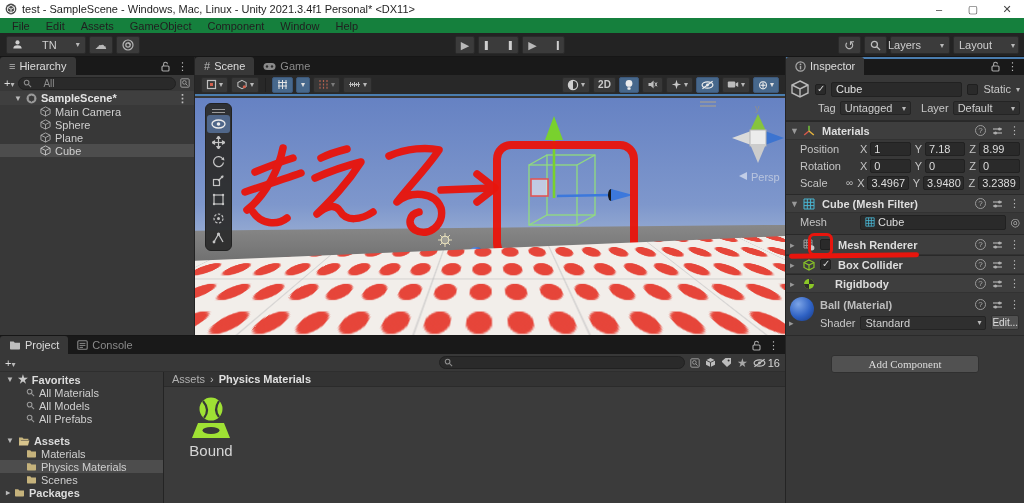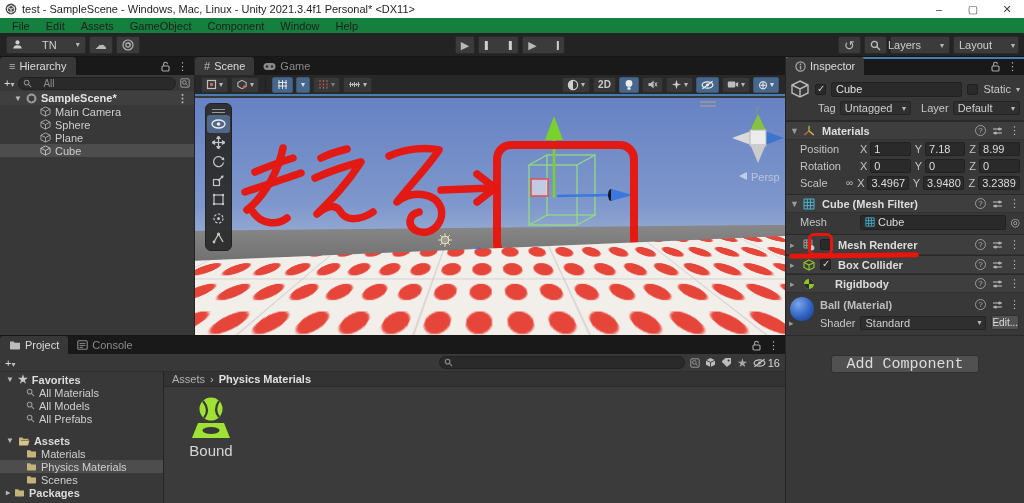--- a/index.html
+++ b/index.html
@@ -88,21 +88,21 @@
   .insprow { display:flex; align-items:center; height:17px; padding:0 4px 0 14px; gap:4px; }
   .insprow .lbl { width:56px; color:#c4c4c4; flex:none; }
   .axgroup { flex:1; display:flex; align-items:center; gap:3px; min-width:0; }
   .axlabel { color:#c4c4c4; flex:none; }
   .numfield { flex:1; min-width:0; background:#2a2a2a; border:1px solid #212121; border-radius:2px; height:14px; line-height:13px; padding:0 3px; color:#dddddd; overflow:hidden; white-space:nowrap; }
   .meshfield { flex:1; background:#2a2a2a; border:1px solid #212121; border-radius:2px; height:15px; display:flex; align-items:center; gap:3px; padding:0 4px; color:#ddd; }
   .matrow { display:flex; align-items:center; gap:6px; padding:3px 4px 0 4px; height:20px; }
   .matsphere { width:24px; height:24px; border-radius:50%; background:radial-gradient(circle at 35% 30%, #7ca4e6, #2f62c4 55%, #173a85 95%); flex:none; margin-top:8px; }
   .mattitle { color:#bdbdbd; font-weight:bold; }
   .shaderrow { display:flex; align-items:center; gap:5px; height:19px; padding:0 5px 0 34px; }
-  #addcomp { display:block; margin:19px auto 0 auto; width:148px; height:18px; background:#515151; border:1px solid #303030; border-radius:3px; color:#dddddd; font-family:Liberation Mono, monospace; font-size:15px; }
+  #addcomp { display:block; margin:19px auto 0 auto; width:148px; height:18px; background:#515151; border:1px solid #303030; border-radius:3px; color:#dddddd; font-family:Liberation Serif, serif; font-size:11px; }
   .redring { position:absolute; left:22px; top:176px; width:25px; height:23px; border:3.5px solid #e8150d; border-radius:6px; z-index:5; }
   .redline { position:absolute; left:3px; top:196px; width:130px; height:4.5px; background:#e8150d; border-radius:3px; transform:rotate(-0.6deg); z-index:5; }
 
   
   #projectpanel { left:0; top:335px; width:785px; height:168px; background:#383838; border-top:1px solid #161616; }
   #projtoolbar { display:flex; align-items:center; height:18px; padding:0 5px; gap:5px; border-bottom:1px solid #2e2e2e; }
   #projtoolbar .searchbox { max-width:246px; margin-left:auto; border-radius:8px; }
   #projbody { display:flex; height:132px; }
   #projtree { width:164px; border-right:1px solid #242424; padding-top:1px; overflow:hidden; }
   .prow { height:13px; display:flex; align-items:center; gap:4px; padding-left:26px; color:#cfcfcf; }

